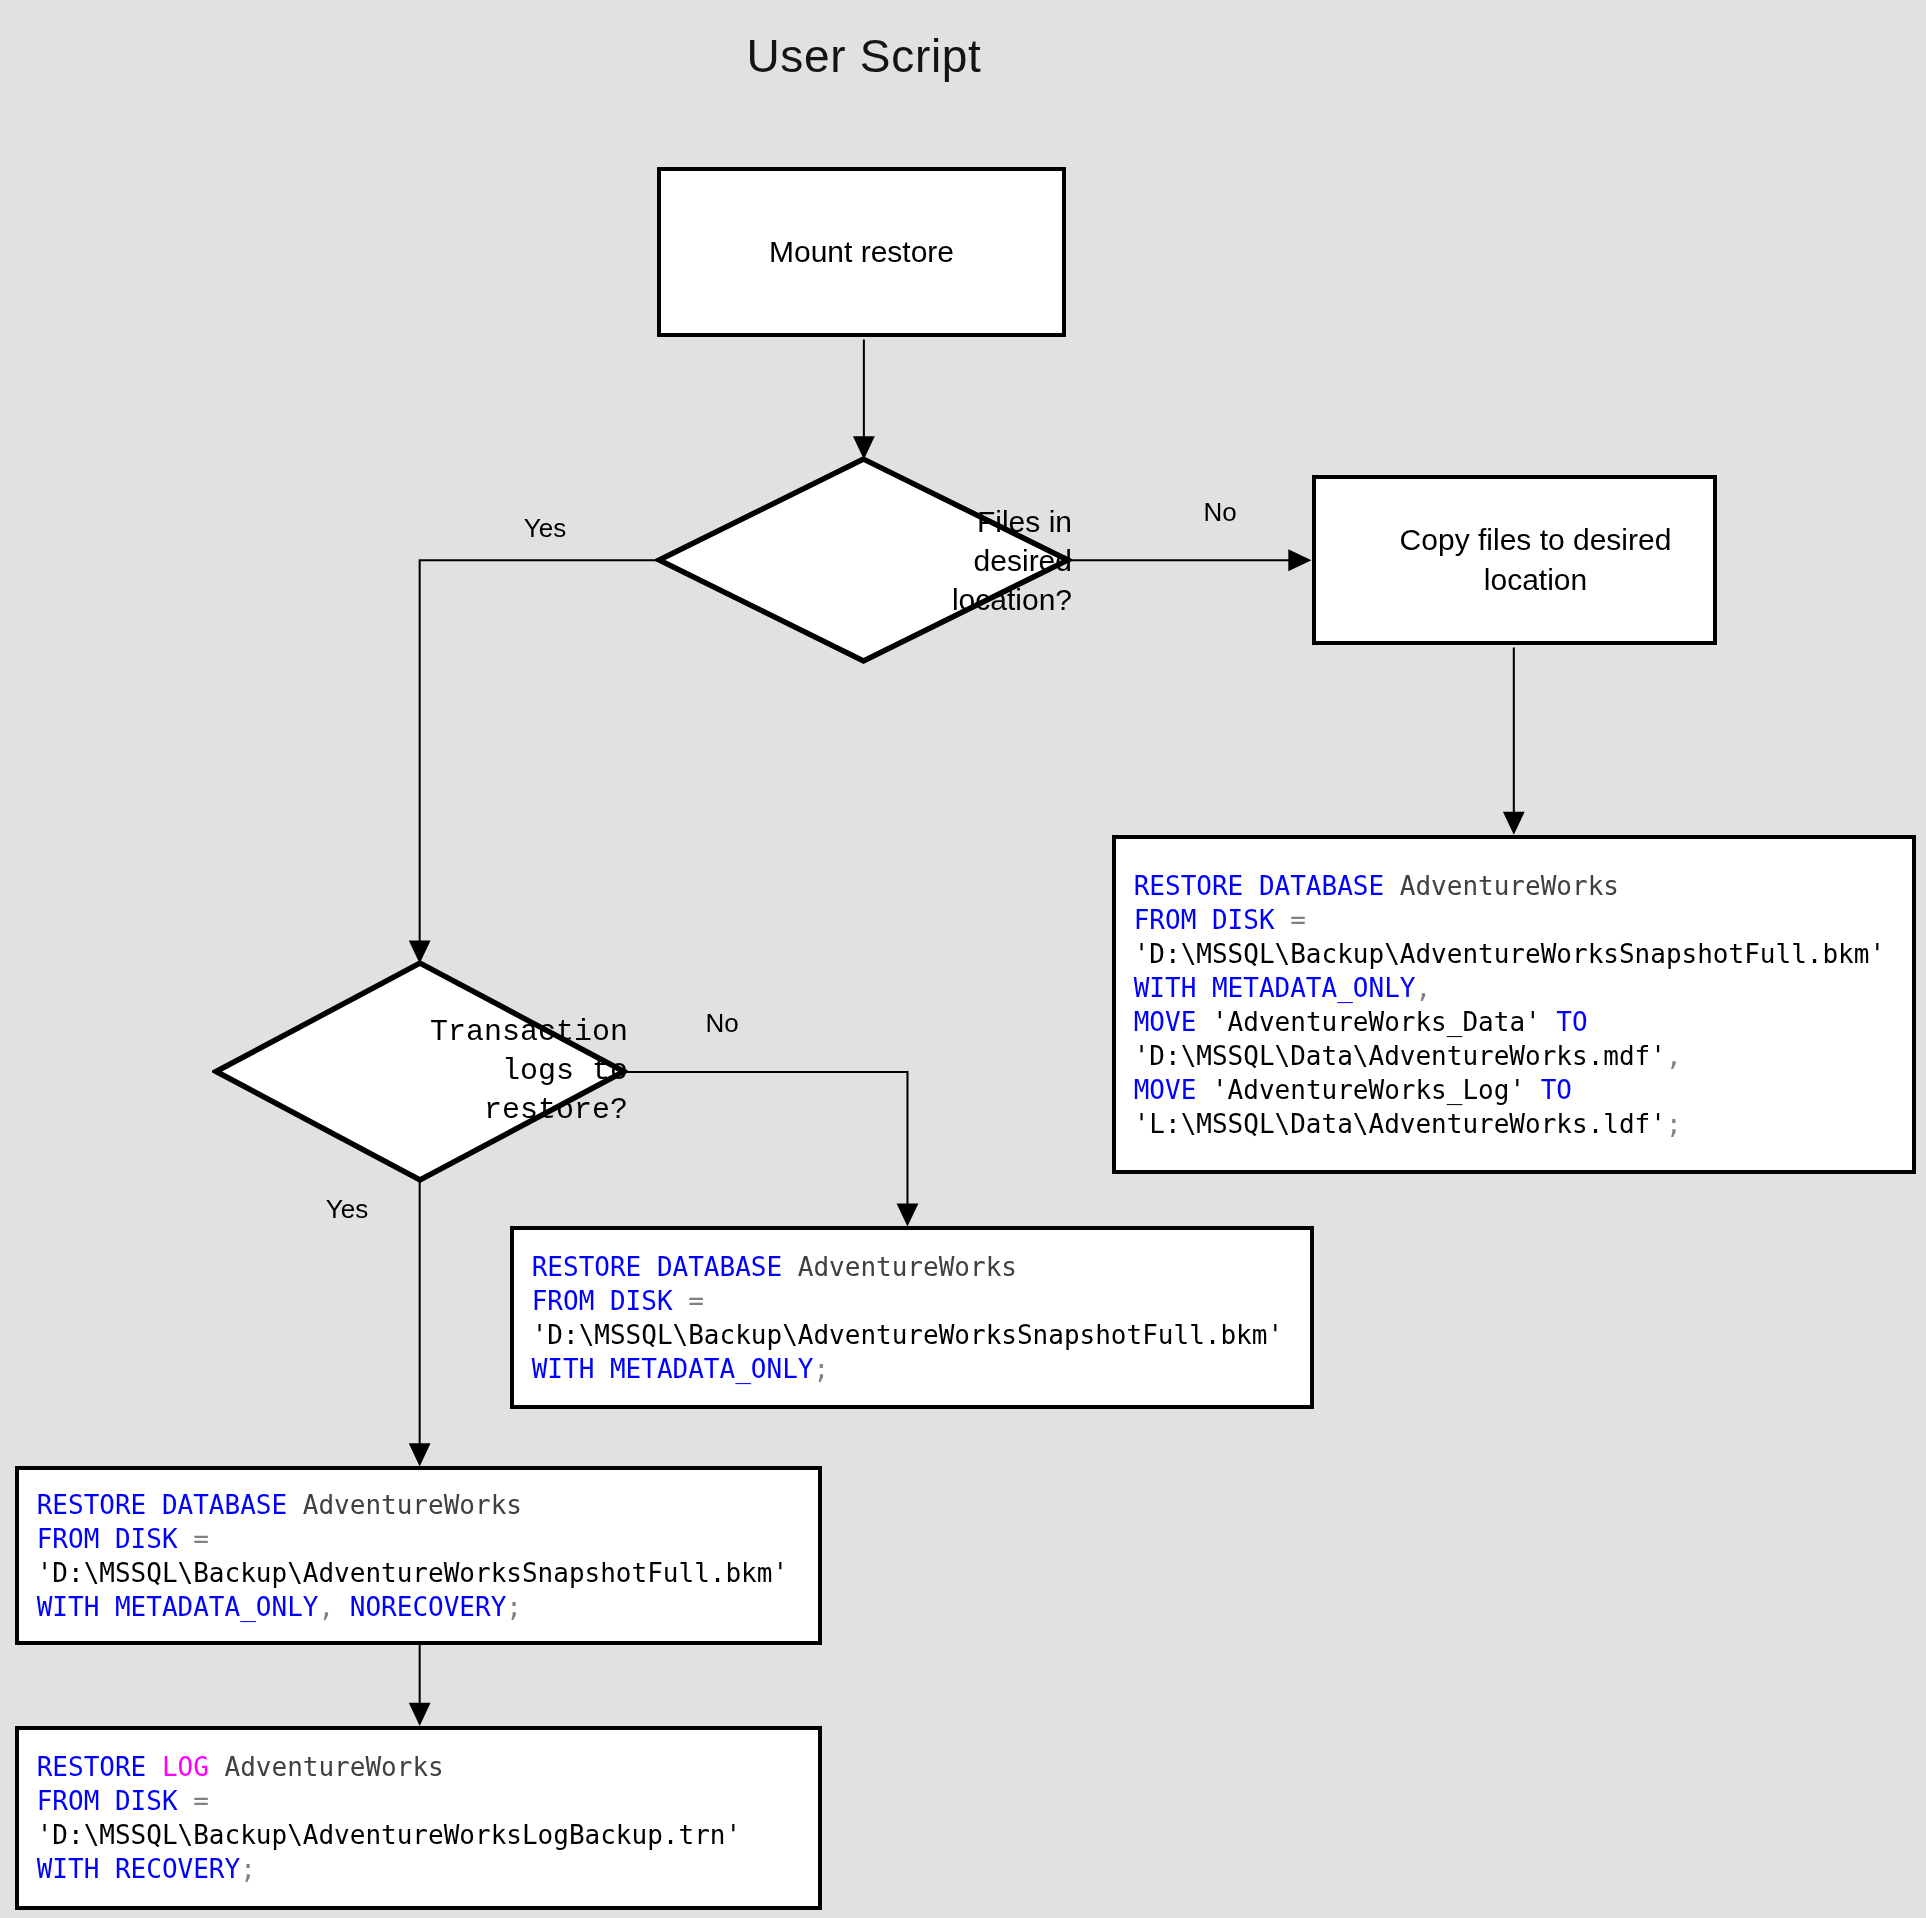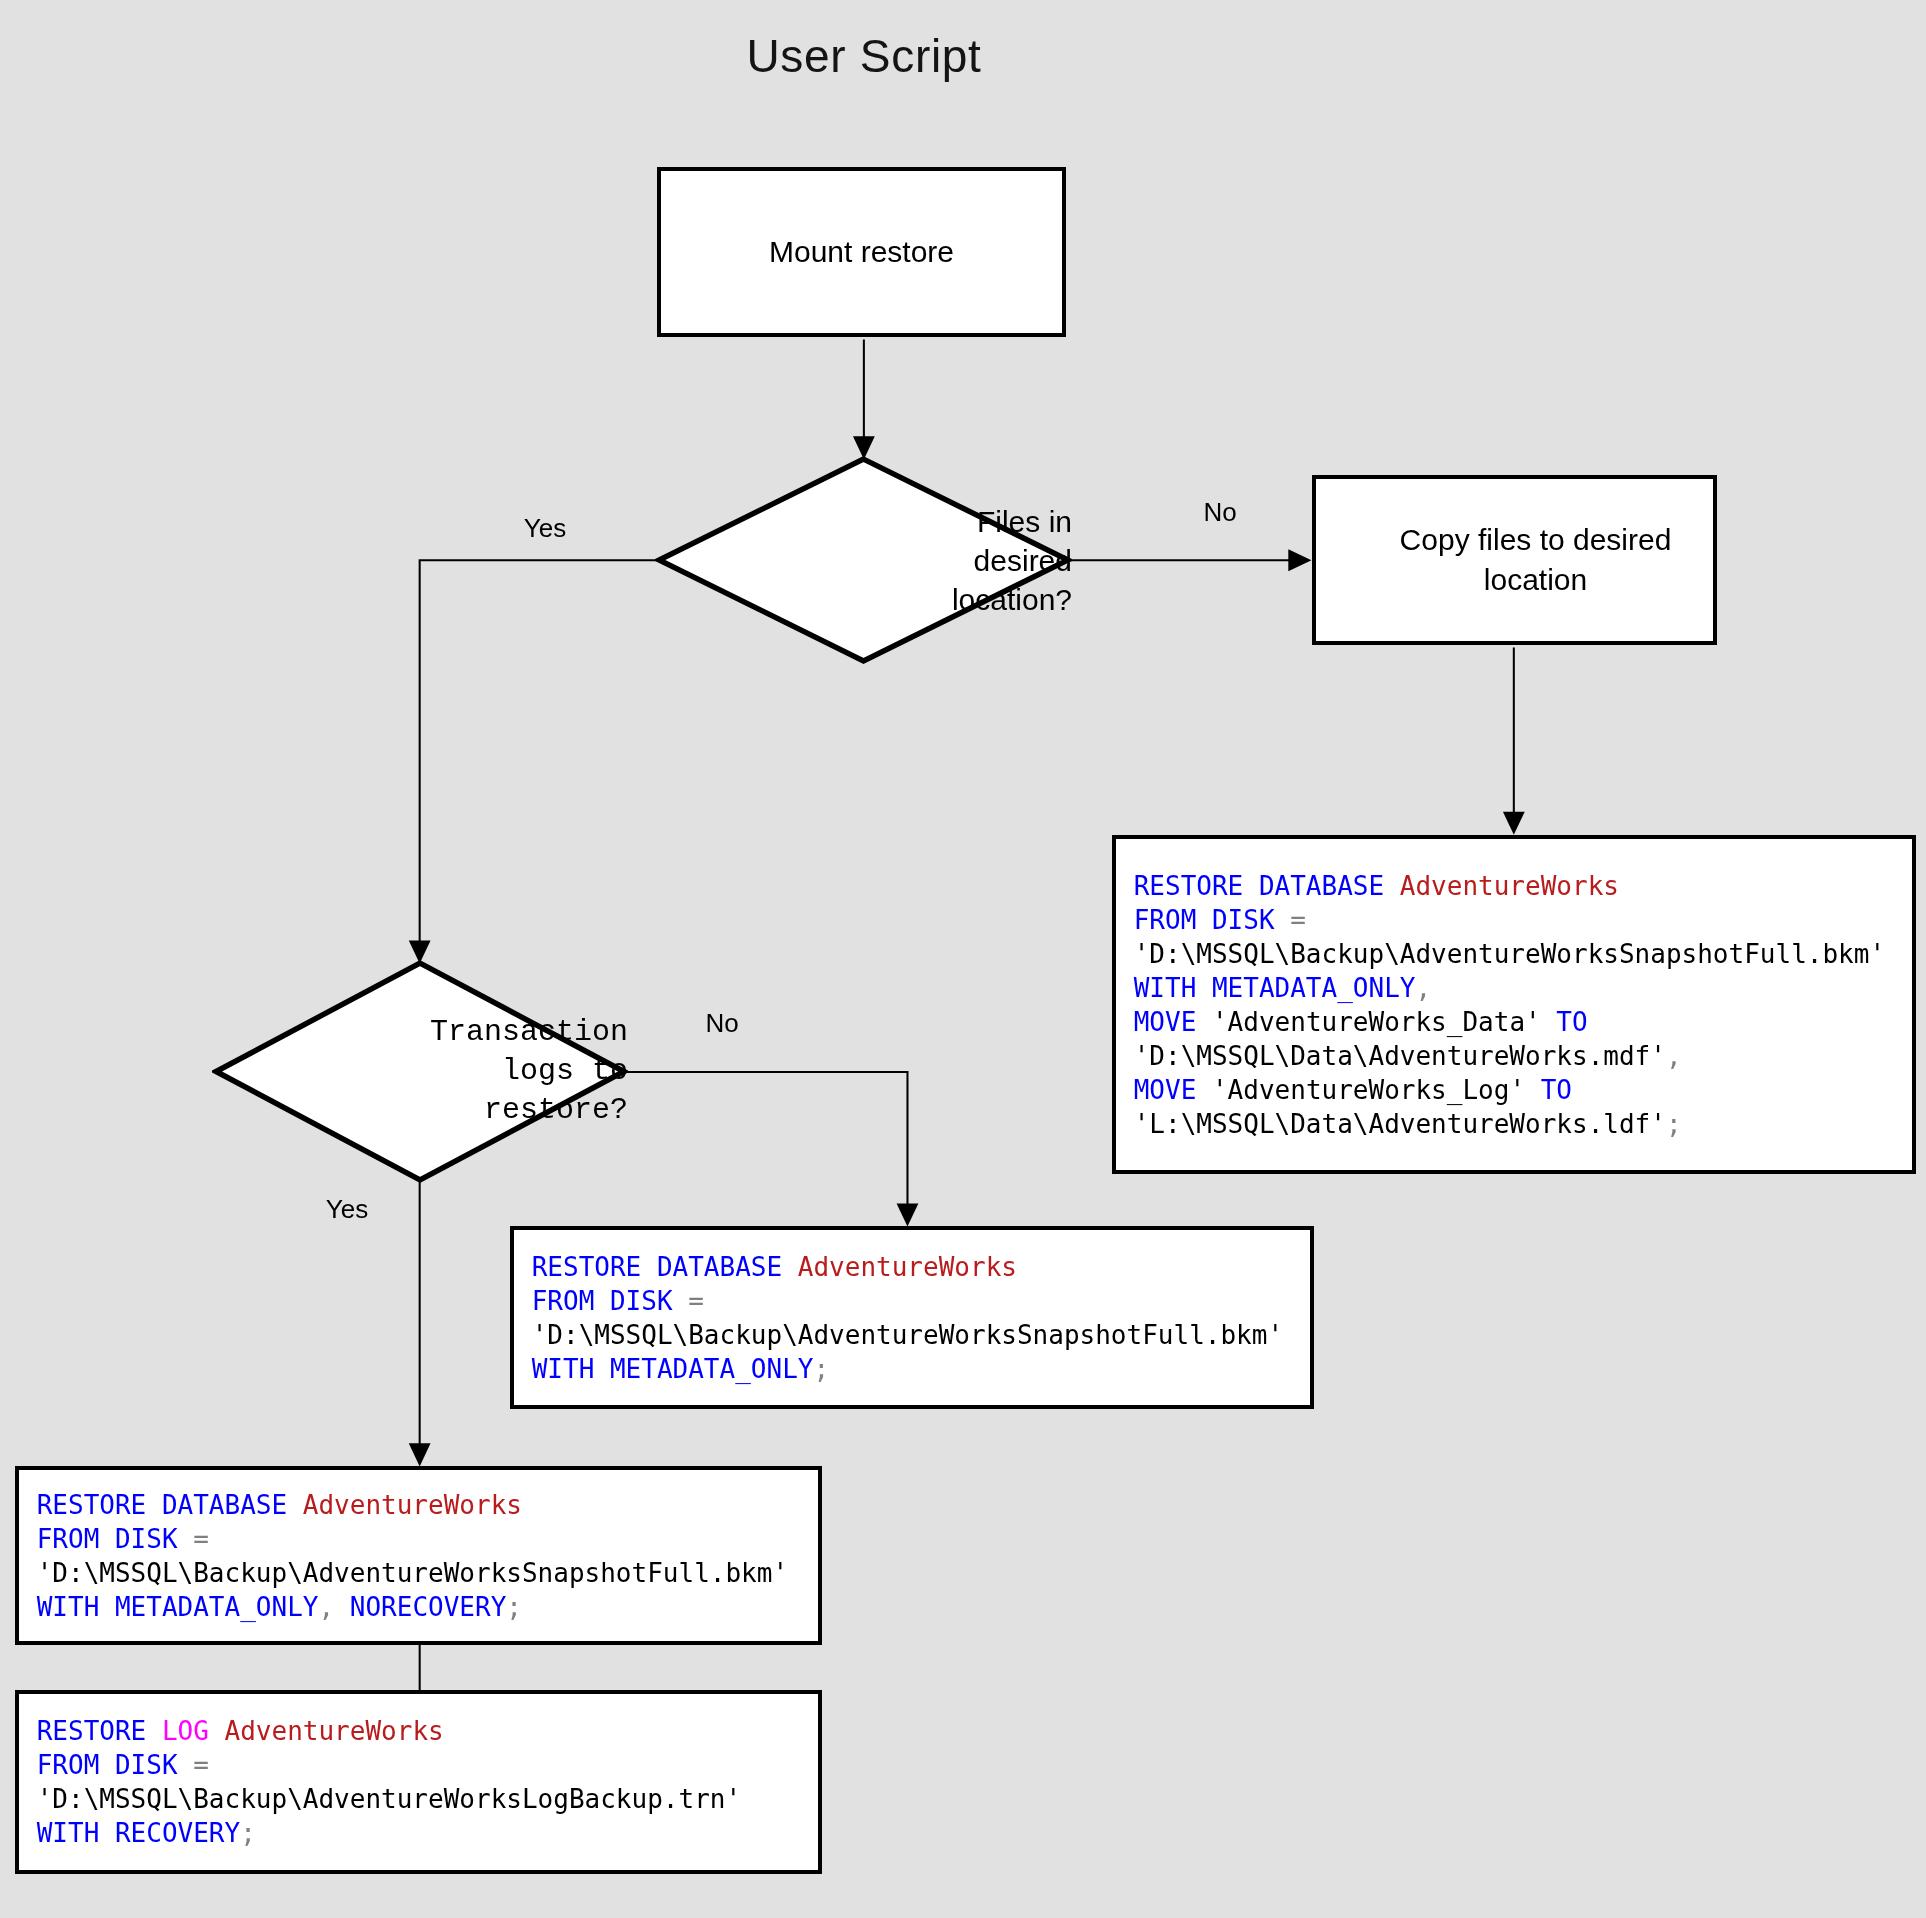--- a/index.html
+++ b/index.html
@@ -18,28 +18,28 @@
     display:flex; flex-direction:column; align-items:flex-end; justify-content:center;
     text-align:center; font-size:30px; color:#000; line-height:39px; }
   .edge-label { position:absolute; transform:translate(-50%,-50%);
     font-size:26px; color:#000; white-space:nowrap; }
   .code-box { position:absolute; background:#ffffff; border:4.1px solid #000;
     font-family:"DejaVu Sans Mono","Liberation Mono",monospace;
     font-size:26px; line-height:34px; display:flex; flex-direction:column;
     justify-content:center; }
   .code-line { white-space:pre; }
   .tok-kw  { color:#0000ff; }
-  .tok-id  { color:#b91c1c;margin-top:22px; }
+  .tok-id  { color:#404040;margin-top:22px; }
   .tok-str { color:#000000; }
   .tok-op  { color:#808080; }
   .tok-log { color:#ff00ff; }
   .box-restore-move     { left:1112px; top:835px; width:804px; height:339px; padding:13.6px 17.7px; }
   .box-restore-metadata { left:510px;  top:1226px; width:804px; height:183px; padding:12.3px 17.7px; }
   .box-restore-norecovery { left:15px; top:1466px; width:807px; height:179px; padding:12.3px 17.7px; }
-  .box-restore-log      { left:15px;  top:1690px; width:807px; height:184px; padding:12.3px 17.7px; }
+  .box-restore-log      { left:15px;  top:1726px; width:807px; height:184px; padding:12.3px 17.7px; }
   .node-mount { left:657px; top:167px; width:409px; height:170px; }
   .node-copy  { left:1312px; top:475px; width:405px; height:170px;padding-left:42px; }
   .d1 { left:655px; top:455px; width:417px; height:210px; }
   .d2 { left:212px; top:959px; width:416px; height:225px;font-family:Liberation Mono, monospace; }
   .lbl-yes1 { left:545px;  top:528px; }
   .lbl-no1  { left:1220px; top:512px; }
   .lbl-no2  { left:722px; top:1023px; }
   .lbl-yes2 { left:347px;  top:1209px; }
 </style>
 </head>

